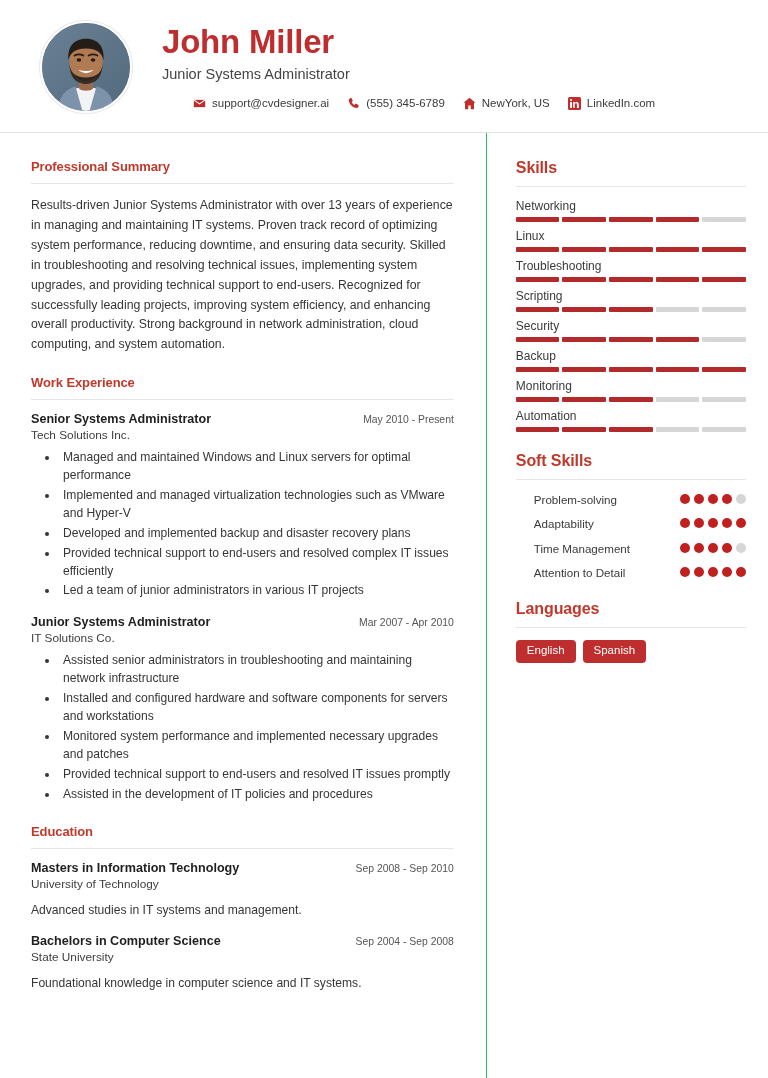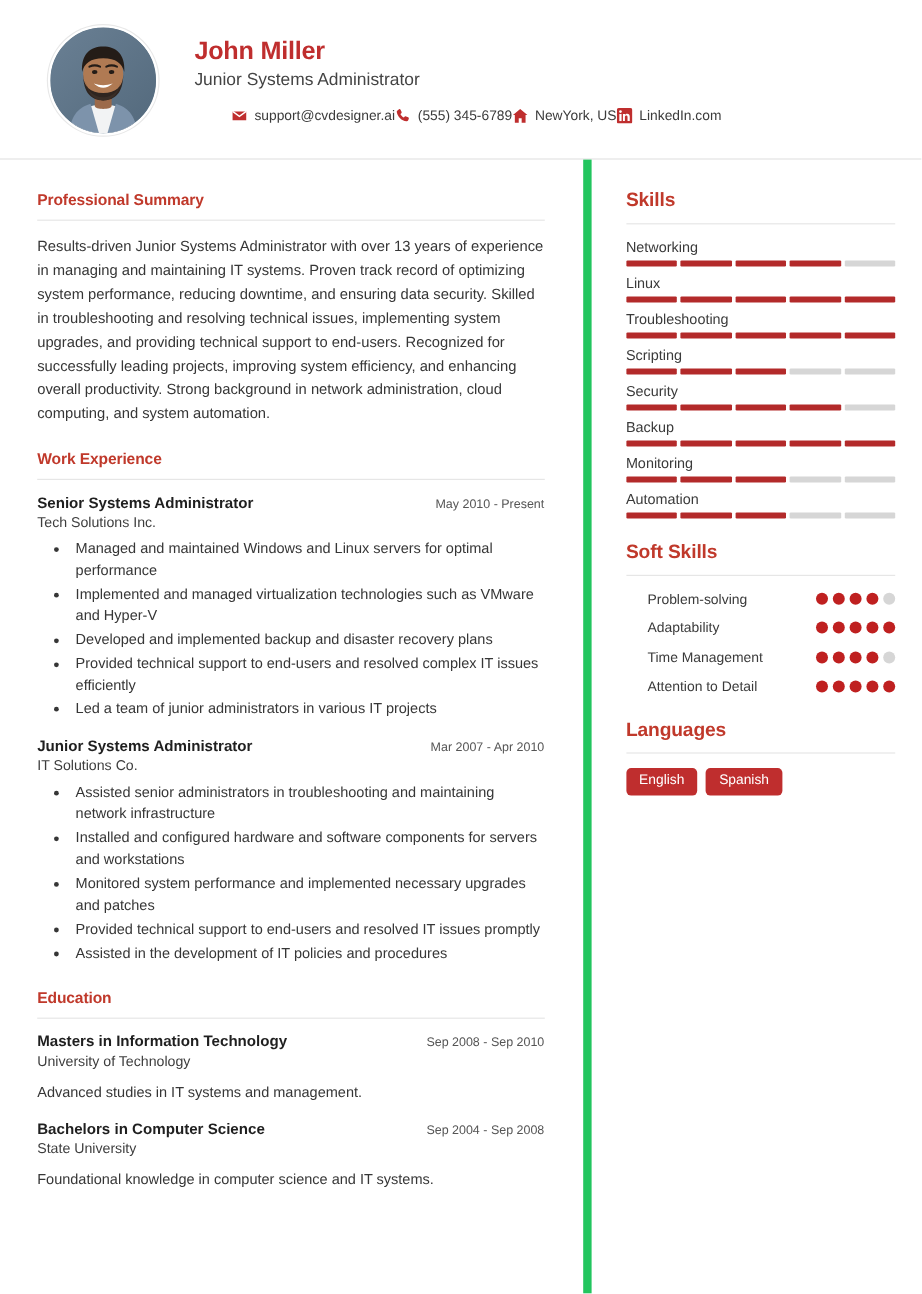--- a/index.html
+++ b/index.html
@@ -45,38 +45,39 @@
   .avatar-svg { display: block; width: 100%; height: 100%; }
 
   .header-main {
     margin-left: 30px;
     display: flex;
     flex-direction: column;
     justify-content: center;
   }
 
   .name {
-    font-size: 21px;
+    font-size: 33px;
     font-weight: bold;
     color: #bf2e2e;
     letter-spacing: -0.2px;
     line-height: 1.12;
   }
 
   .job-title {
     font-size: 14.5px;
     color: #444444;
     margin-top: 4px;
     line-height: 1.3;
   }
 
   .contact-row {
     display: flex;
     align-items: center;
     margin-top: 13px;
+    gap: 18px;
     flex-wrap: nowrap;
     padding-left: 31px;
   }
   .contact-item {
     display: flex;
     align-items: center;
     gap: 6px;
     font-size: 11.5px;
     color: #3b3b3b;
     white-space: nowrap;
@@ -99,21 +100,21 @@
     min-height: 0;
   }
 
   .col-left {
     width: 513px;
     padding: 26px 32px 20px 31px;
   }
 
   .col-right {
     width: 297px;
-    border-left: 7px solid #22c55e;
+    border-left: 1px solid #22c55e;
     padding: 26px 22px 20px 29px;
   }
 
   
   .sec-title {
     font-size: 13px;
     font-weight: bold;
     color: #c0392b;
     letter-spacing: -0.1px;
   }

